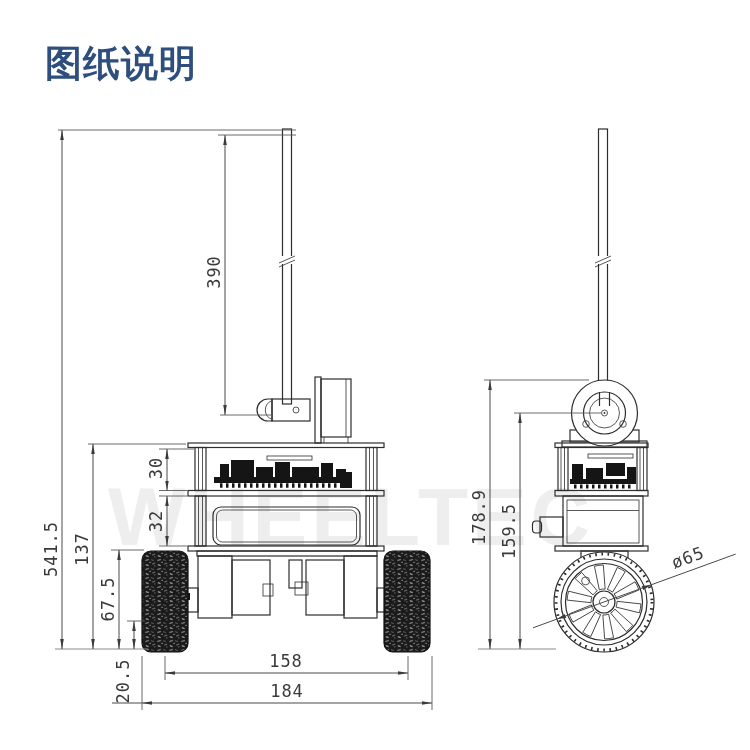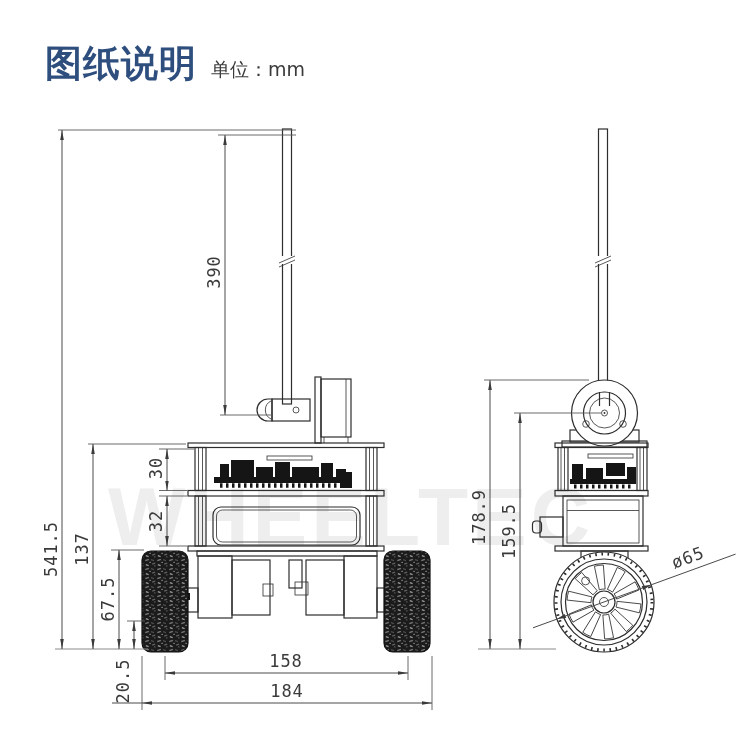--- a/index.html
+++ b/index.html
@@ -1,19 +1,19 @@
 <!DOCTYPE html>
 <html><head>
 <meta charset="utf-8">
 <style>
   html,body{margin:0;padding:0;}
   body{width:750px;height:750px;position:relative;background:#ffffff;overflow:hidden;
        font-family:"Liberation Sans",sans-serif;}
   .stage{position:absolute;inset:0;width:750px;height:750px;}
-  header.titlebar{position:absolute;left:45px;top:44px;display:flex;align-items:baseline;z-index:3;}
+  header.titlebar{position:absolute;left:45px;top:44px;display:flex;align-items:baseline;z-index:3;flex-direction:column;}
   h1.title{margin:0;font-size:37px;line-height:1.1;font-weight:bold;color:#2e4e7e;
            font-family:"DejaVu Sans",sans-serif;letter-spacing:1px;}
   .unit{margin-left:14px;font-size:19px;color:#3b3b3b;font-family:"DejaVu Sans",sans-serif;}
   .watermark{position:absolute;left:108px;top:470px;z-index:0;font-size:82px;font-weight:bold;
              color:#eeeeee;letter-spacing:4px;white-space:nowrap;user-select:none;
              font-family:"Liberation Sans",sans-serif;}
   svg.drawing{position:absolute;inset:0;z-index:1;}
   .ln{stroke:#2d2d2d;stroke-width:1.2;fill:none;}
   .lnthin{stroke:#2d2d2d;stroke-width:0.8;fill:none;}
   .lnwhite{stroke:#2d2d2d;stroke-width:1.2;fill:#ffffff;}
@@ -258,16 +258,15 @@
       <line class="gnd" x1="478" y1="649" x2="556" y2="649"></line>
       <line class="dim" x1="490" y1="380" x2="490" y2="649" marker-start="url(#arr)" marker-end="url(#arr)"></line>
       <line class="dim" x1="520" y1="413" x2="520" y2="649" marker-start="url(#arr)" marker-end="url(#arr)"></line>
       <text class="dimtxt" text-anchor="middle" transform="translate(485,517) rotate(-90)">178.9</text>
       <text class="dimtxt" text-anchor="middle" transform="translate(515,531) rotate(-90)">159.5</text>
     </g>
   </svg>
 
   <header class="titlebar">
     <h1 class="title">图纸说明</h1>
-    <span class="unit">单位：mm</span>
   </header>
 
 </div>
 
 </body></html>

